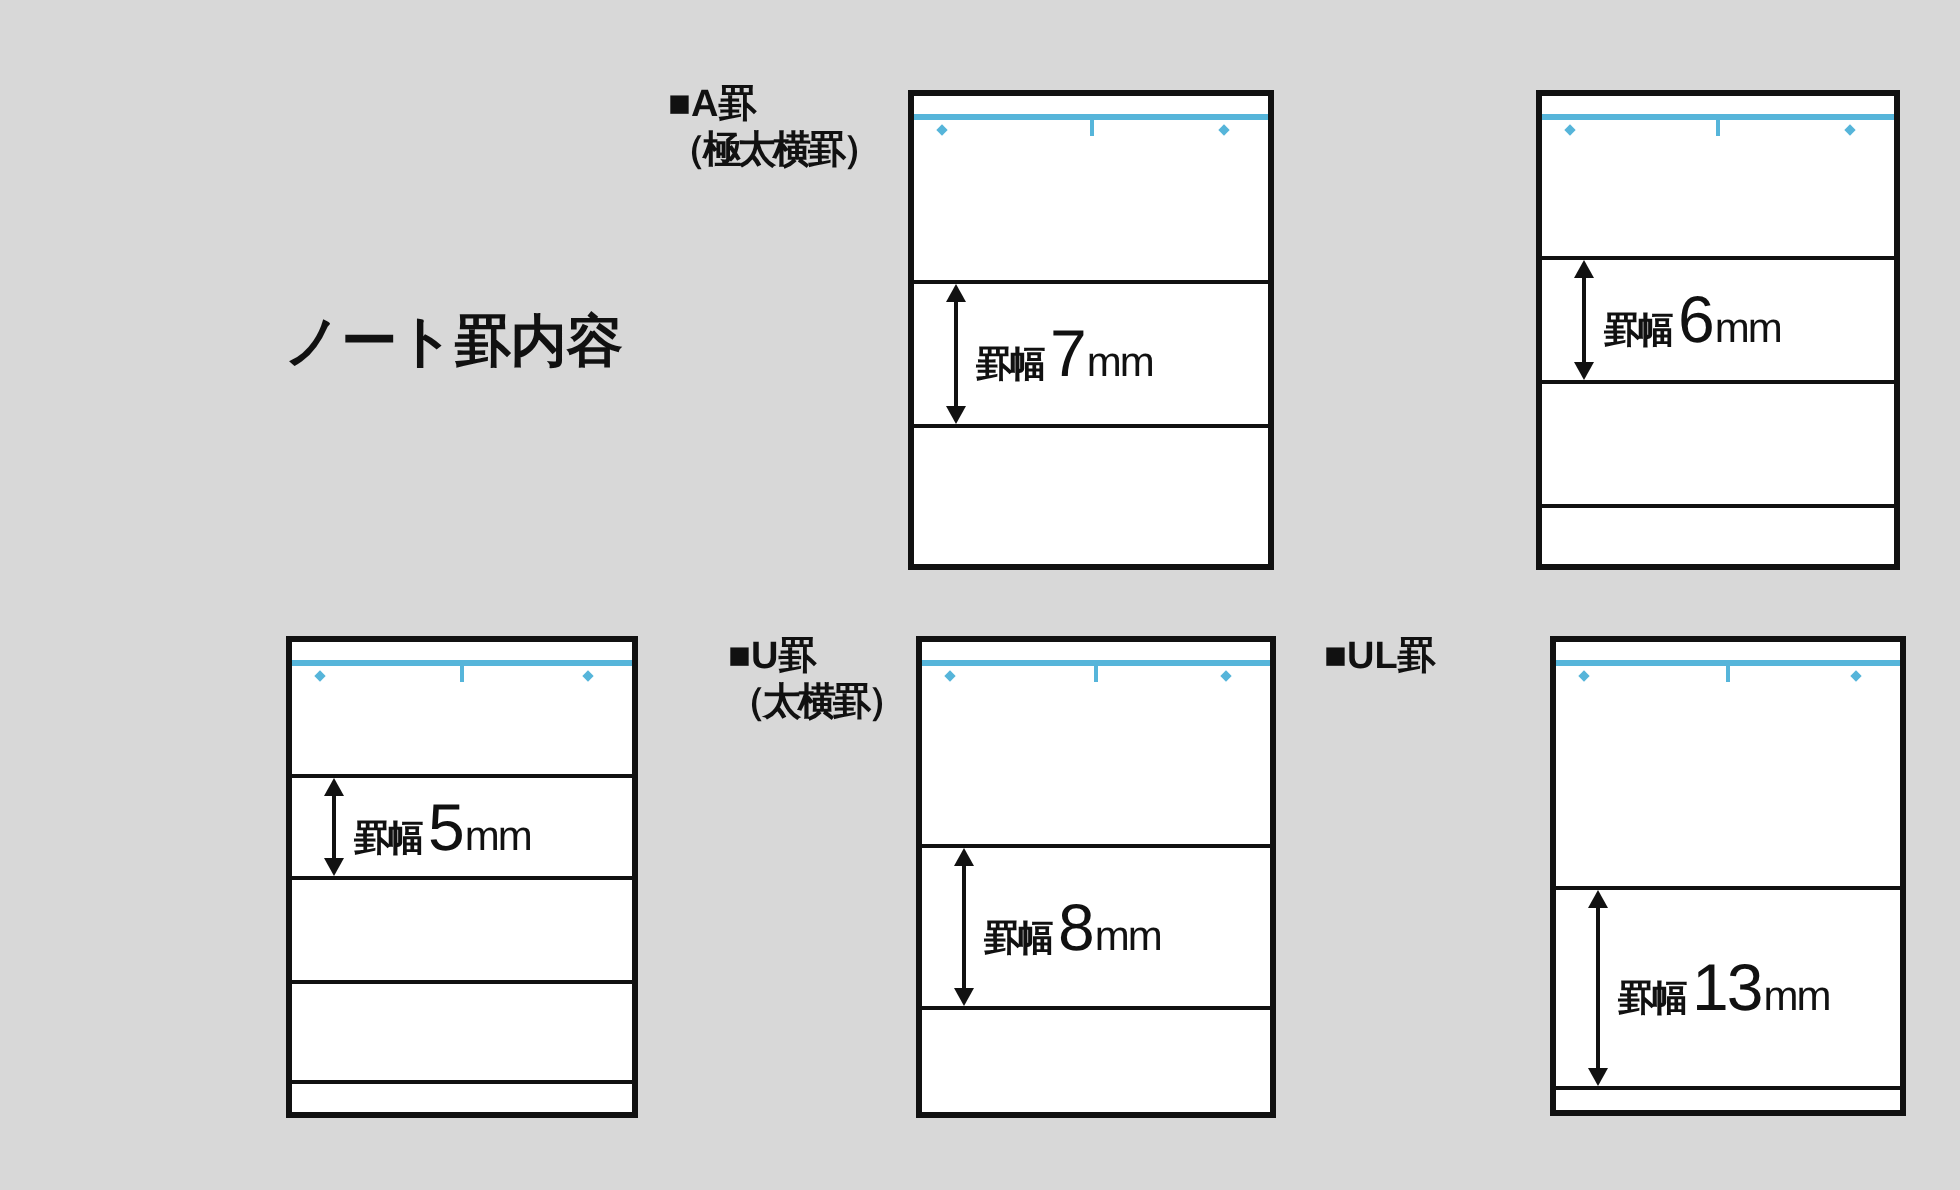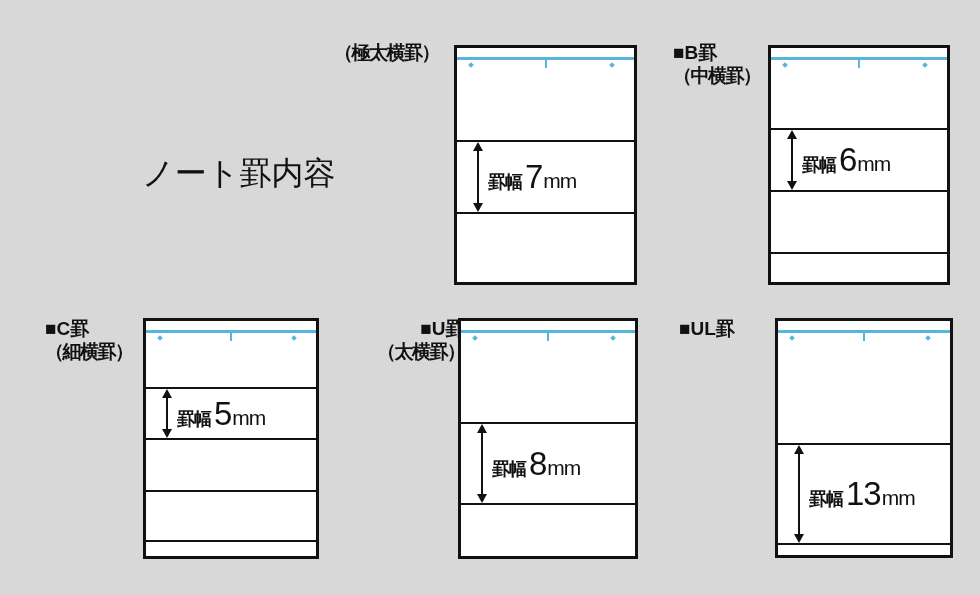--- a/index.html
+++ b/index.html
@@ -3,30 +3,30 @@
 <meta charset="utf-8">
 <style>
   html,body{margin:0;padding:0;background:#d8d8d8;}
   #stage{
     position:relative;width:980px;height:595px;background:#d8d8d8;
     font-family:"Liberation Sans","DejaVu Sans",sans-serif;color:#111;
     overflow:hidden;
   }
   .title{
     position:absolute;left:142px;top:152px;
-    font-size:32px;font-weight:normal;letter-spacing:0px;white-space:nowrap;
+    font-size:28px;font-weight:bold;letter-spacing:0px;white-space:nowrap;
   }
   
   .label{position:absolute;font-weight:bold;font-size:19px;line-height:23px;white-space:nowrap;}
   .label .lsub{letter-spacing:-1.5px;}
   .label-a{left:334px;top:41px;}
   .label-b{left:673px;top:41px;}
   .label-c{left:45px;top:317px;}
-  .label-u{left:377px;top:317px;text-align:right;}
-  .label-ul{left:679px;top:317px;}
+  .label-u{left:364px;top:317px;}
+  .label-ul{left:662px;top:317px;}
   
   .card{position:absolute;background:#fff;border:3px solid #111;box-sizing:border-box;}
   .card-a {left:454px;top:45px; width:183px;height:240px;}
   .card-b {left:768px;top:45px; width:182px;height:240px;}
   .card-c {left:143px;top:318px;width:176px;height:241px;}
   .card-u {left:458px;top:318px;width:180px;height:241px;}
   .card-ul{left:775px;top:318px;width:178px;height:240px;}
   
   .cyan{position:absolute;left:0;right:0;top:9px;height:3px;background:#56b5da;}
   .tick{position:absolute;top:15px;width:4px;height:4px;background:#56b5da;transform:rotate(45deg);}
@@ -58,20 +58,21 @@
   .ru{font-size:21px;font-weight:400;letter-spacing:-1px;}
 </style>
 </head>
 <body>
 
 <div id="stage">
 
   <div class="title">ノート罫内容</div>
 
   <div class="label label-a">
+    <div class="lname">■A罫</div>
     <div class="lsub">（極太横罫）</div>
   </div>
   <div class="card card-a">
     <div class="cyan"></div>
     <div class="tick tick-l"></div>
     <div class="tick-c"></div>
     <div class="tick tick-r"></div>
     <div class="rule r1"></div>
     <div class="rule r2"></div>
     <div class="measure m-a">
@@ -81,24 +82,20 @@
           <div class="ah ah-b"></div>
       </div>
       <div class="mtext">
         <span class="rl">罫幅</span>
           <span class="rv">7</span>
           <span class="ru">mm</span>
       </div>
     </div>
   </div>
 
-  <div class="label label-b">
-    <div class="lname">■B罫</div>
-    <div class="lsub">（中横罫）</div>
-  </div>
   <div class="card card-b">
     <div class="cyan"></div>
     <div class="tick tick-l"></div>
     <div class="tick-c"></div>
     <div class="tick tick-r"></div>
     <div class="rule r1"></div>
     <div class="rule r2"></div>
     <div class="rule r3"></div>
     <div class="measure m-b">
       <div class="arrow">
@@ -107,24 +104,20 @@
           <div class="ah ah-b"></div>
       </div>
       <div class="mtext">
         <span class="rl">罫幅</span>
           <span class="rv">6</span>
           <span class="ru">mm</span>
       </div>
     </div>
   </div>
 
-  <div class="label label-c">
-    <div class="lname">■C罫</div>
-    <div class="lsub">（細横罫）</div>
-  </div>
   <div class="card card-c">
     <div class="cyan"></div>
     <div class="tick tick-l"></div>
     <div class="tick-c"></div>
     <div class="tick tick-r"></div>
     <div class="rule r1"></div>
     <div class="rule r2"></div>
     <div class="rule r3"></div>
     <div class="rule r4"></div>
     <div class="measure m-c">

